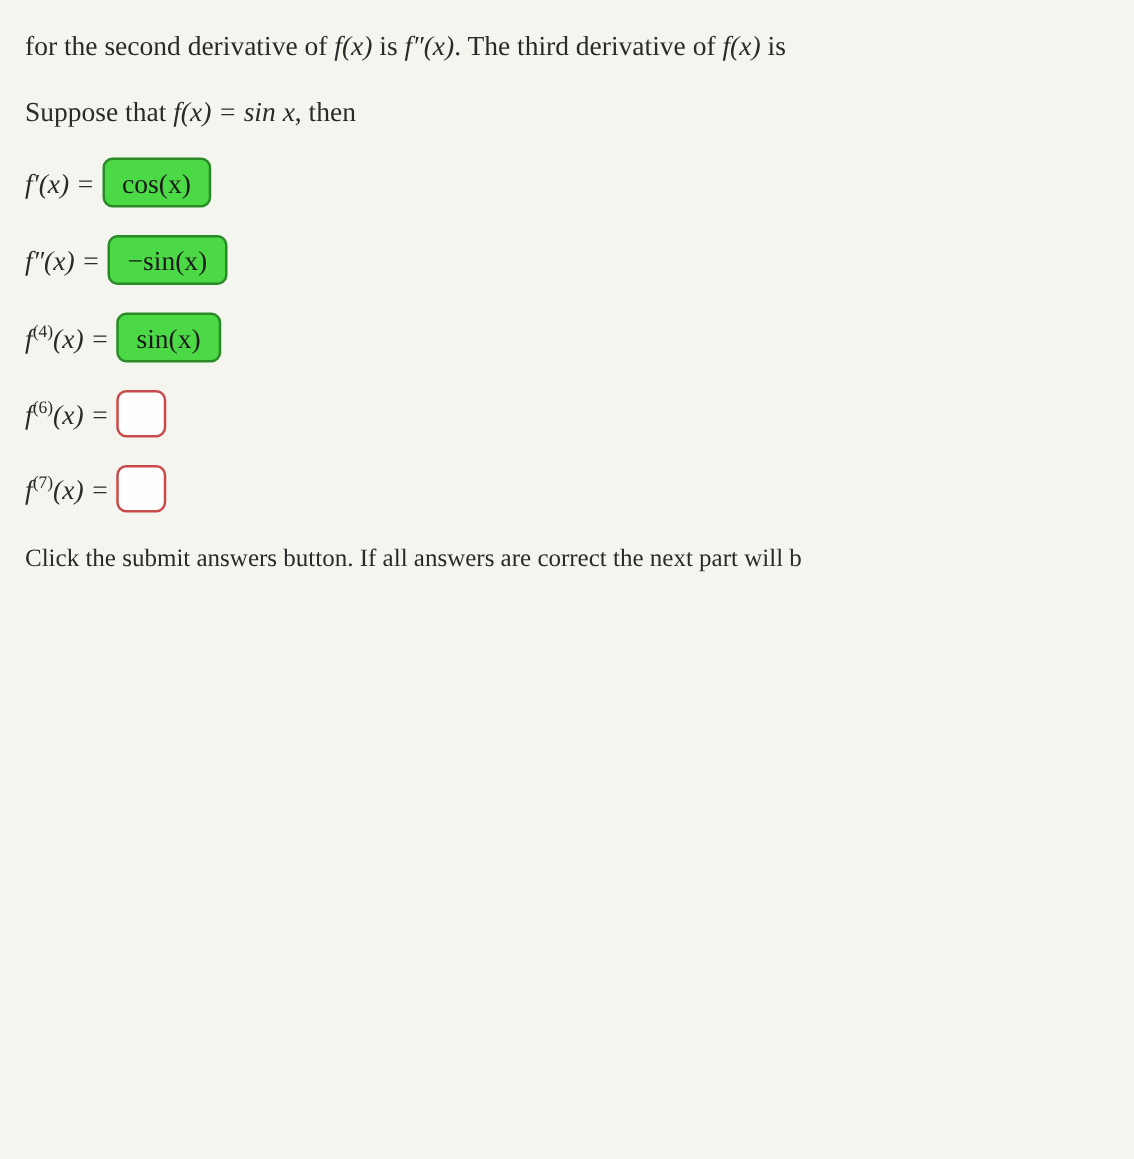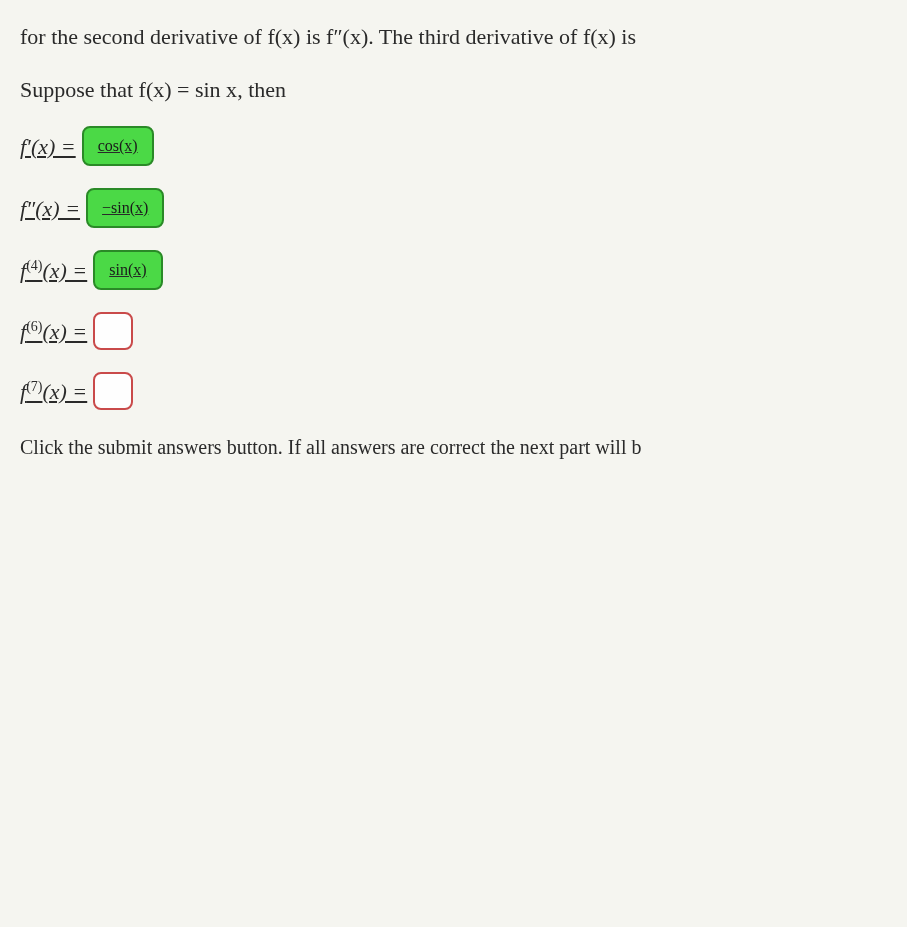--- a/index.html
+++ b/index.html
@@ -21,49 +21,49 @@
     }
     .paragraph {
       margin-bottom: 20px;
       white-space: nowrap;
     }
     .suppose {
       margin-top: 20px;
       margin-bottom: 20px;
     }
     .math-ital {
+      font-style: italic;
       font-family: 'Times New Roman', serif;
     }
     .deriv-row {
       display: flex;
       align-items: center;
       margin-bottom: 22px;
       font-size: 22px;
       font-family: 'Times New Roman', serif;
-      text-decoration: underline;
     }
     .deriv-label {
       font-style: italic;
       margin-right: 6px;
       white-space: nowrap;
     }
     .sup {
       font-size: 14px;
       vertical-align: super;
       font-style: normal;
     }
     .answer-box {
       display: inline-flex;
       align-items: center;
       justify-content: center;
       border-radius: 8px;
       padding: 0 14px;
       min-height: 40px;
       font-family: 'Times New Roman', serif;
-      font-size: 16px;
+      font-size: 22px;
     }
     .answer-correct {
       background: #4bd946;
       border: 2px solid #2a8a27;
       color: #1a1a1a;
     }
     .answer-empty {
       border: 2px solid #c94a4a;
       background: #fefefe;
       min-width: 40px;

